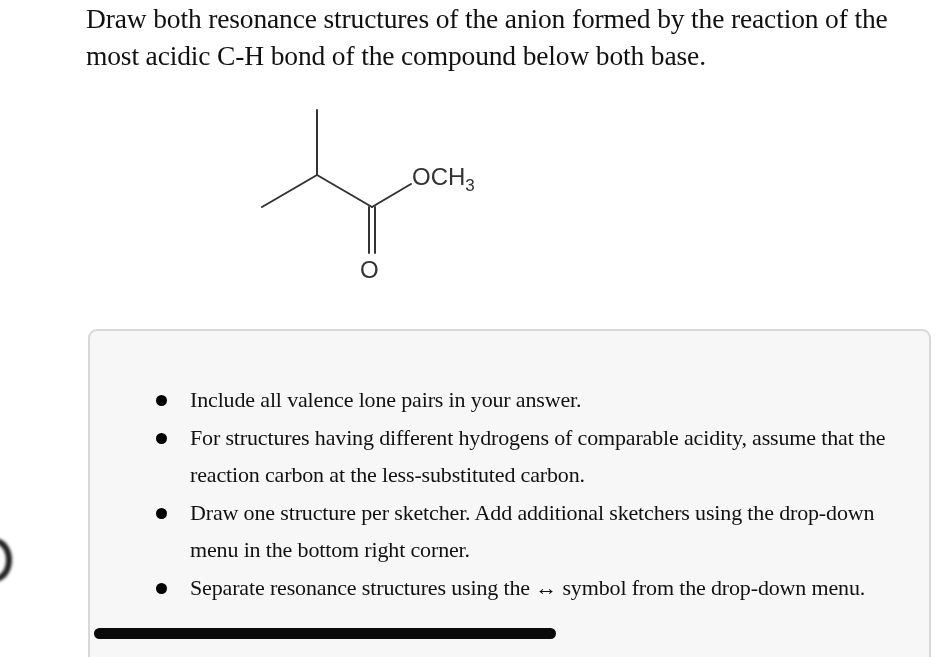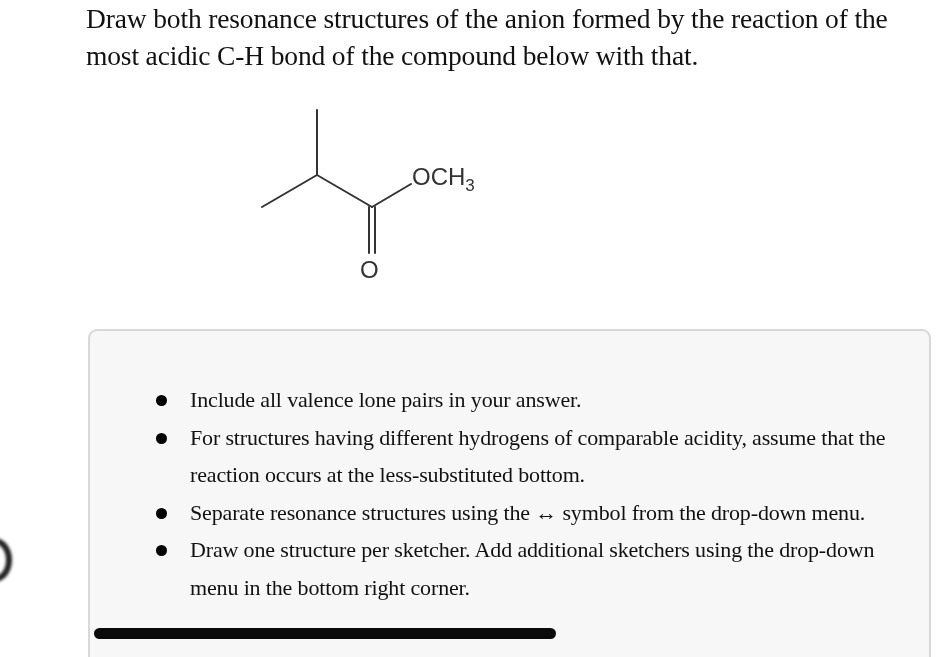--- a/index.html
+++ b/index.html
@@ -88,21 +88,21 @@
       top: 628px;
       width: 462px;
       height: 11px;
       background: #0a0a0a;
       border-radius: 6px;
     }
   </style>
 </head>
 <body>
 
-<div class="question">Draw both resonance structures of the anion formed by the reaction of the most acidic C-H bond of the compound below with that.</div>
+<div class="question">Draw both resonance structures of the anion formed by the reaction of the most acidic C-H bond of the compound below both base.</div>
 
 <div class="molecule">
   <svg viewBox="0 0 300 200" xmlns="http://www.w3.org/2000/svg">
     <g stroke="#333" stroke-width="2" fill="none" stroke-linecap="round">
 
       <line x1="77" y1="15" x2="77" y2="80"></line>
 
       <line x1="22" y1="112" x2="77" y2="80"></line>
 
       <line x1="77" y1="80" x2="132" y2="112"></line>
@@ -120,26 +120,26 @@
 <div class="left-arc"></div>
 
 <div class="instructions-box">
   <ul class="instructions-list">
     <li>
       <span class="bullet"></span>
       <span>Include all valence lone pairs in your answer.</span>
     </li>
     <li>
       <span class="bullet"></span>
-      <span>For structures having different hydrogens of comparable acidity, assume that the reaction occurs at the less-substituted bottom.</span>
+      <span>For structures having different hydrogens of comparable acidity, assume that the reaction carbon at the less-substituted carbon.</span>
+    </li>
+    <li>
+      <span class="bullet"></span>
+      <span>Draw one structure per sketcher. Add additional sketchers using the drop-down menu in the bottom right corner.</span>
     </li>
     <li>
       <span class="bullet"></span>
       <span>Separate resonance structures using the ↔ symbol from the drop-down menu.</span>
-    </li>
-    <li>
-      <span class="bullet"></span>
-      <span>Draw one structure per sketcher. Add additional sketchers using the drop-down menu in the bottom right corner.</span>
     </li>
   </ul>
 </div>
 
 <div class="redaction-stroke"></div>
 
 </body></html>

